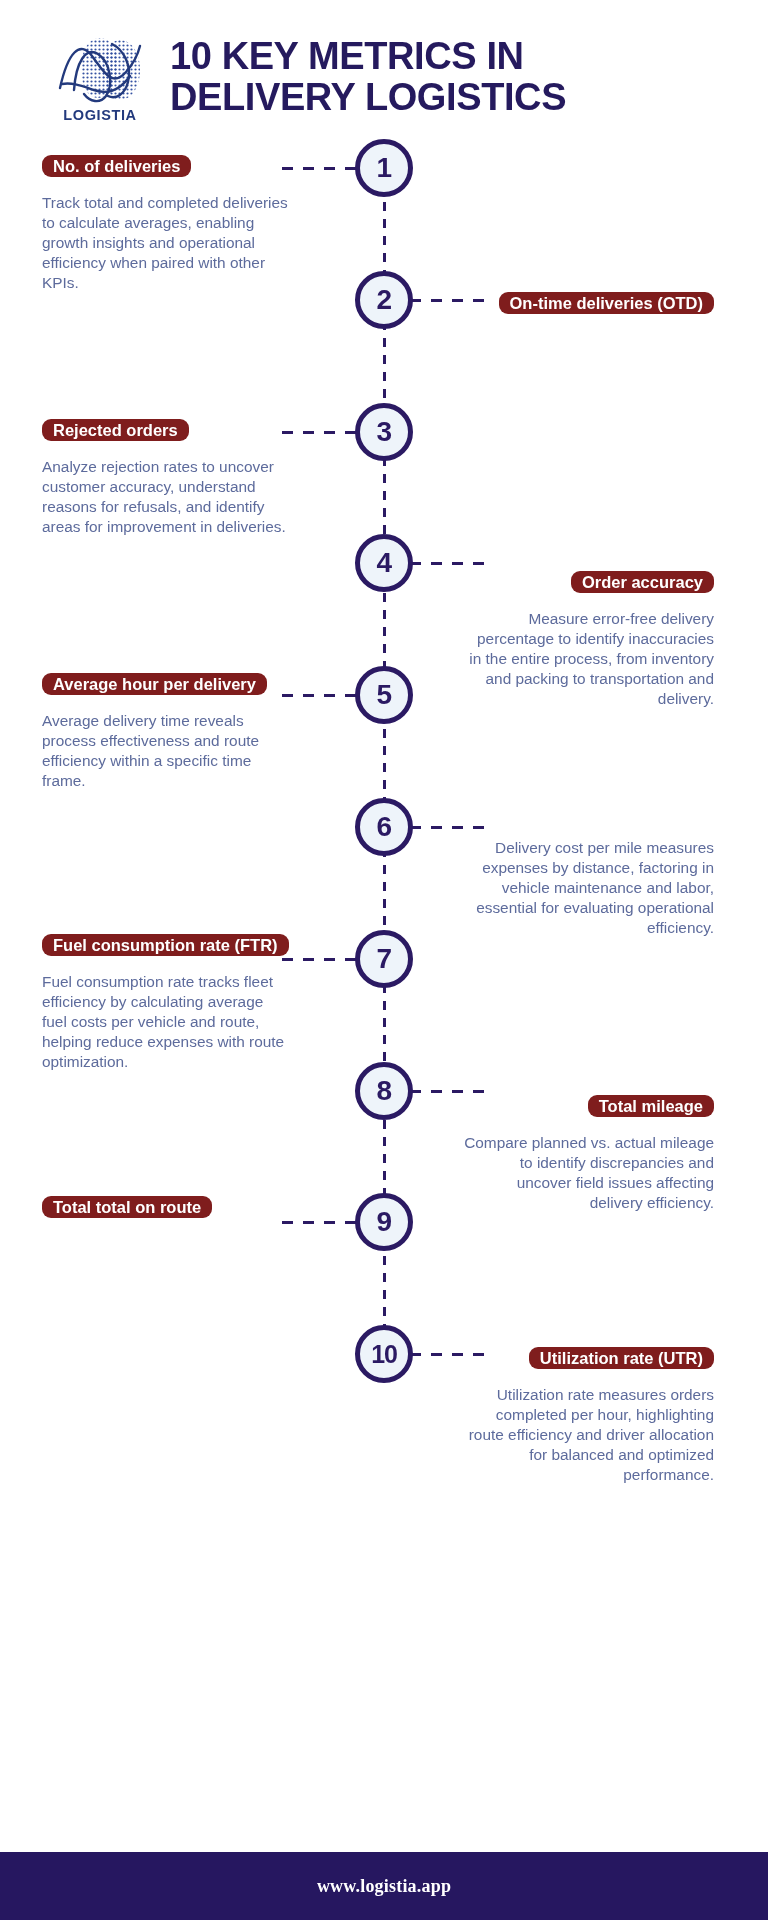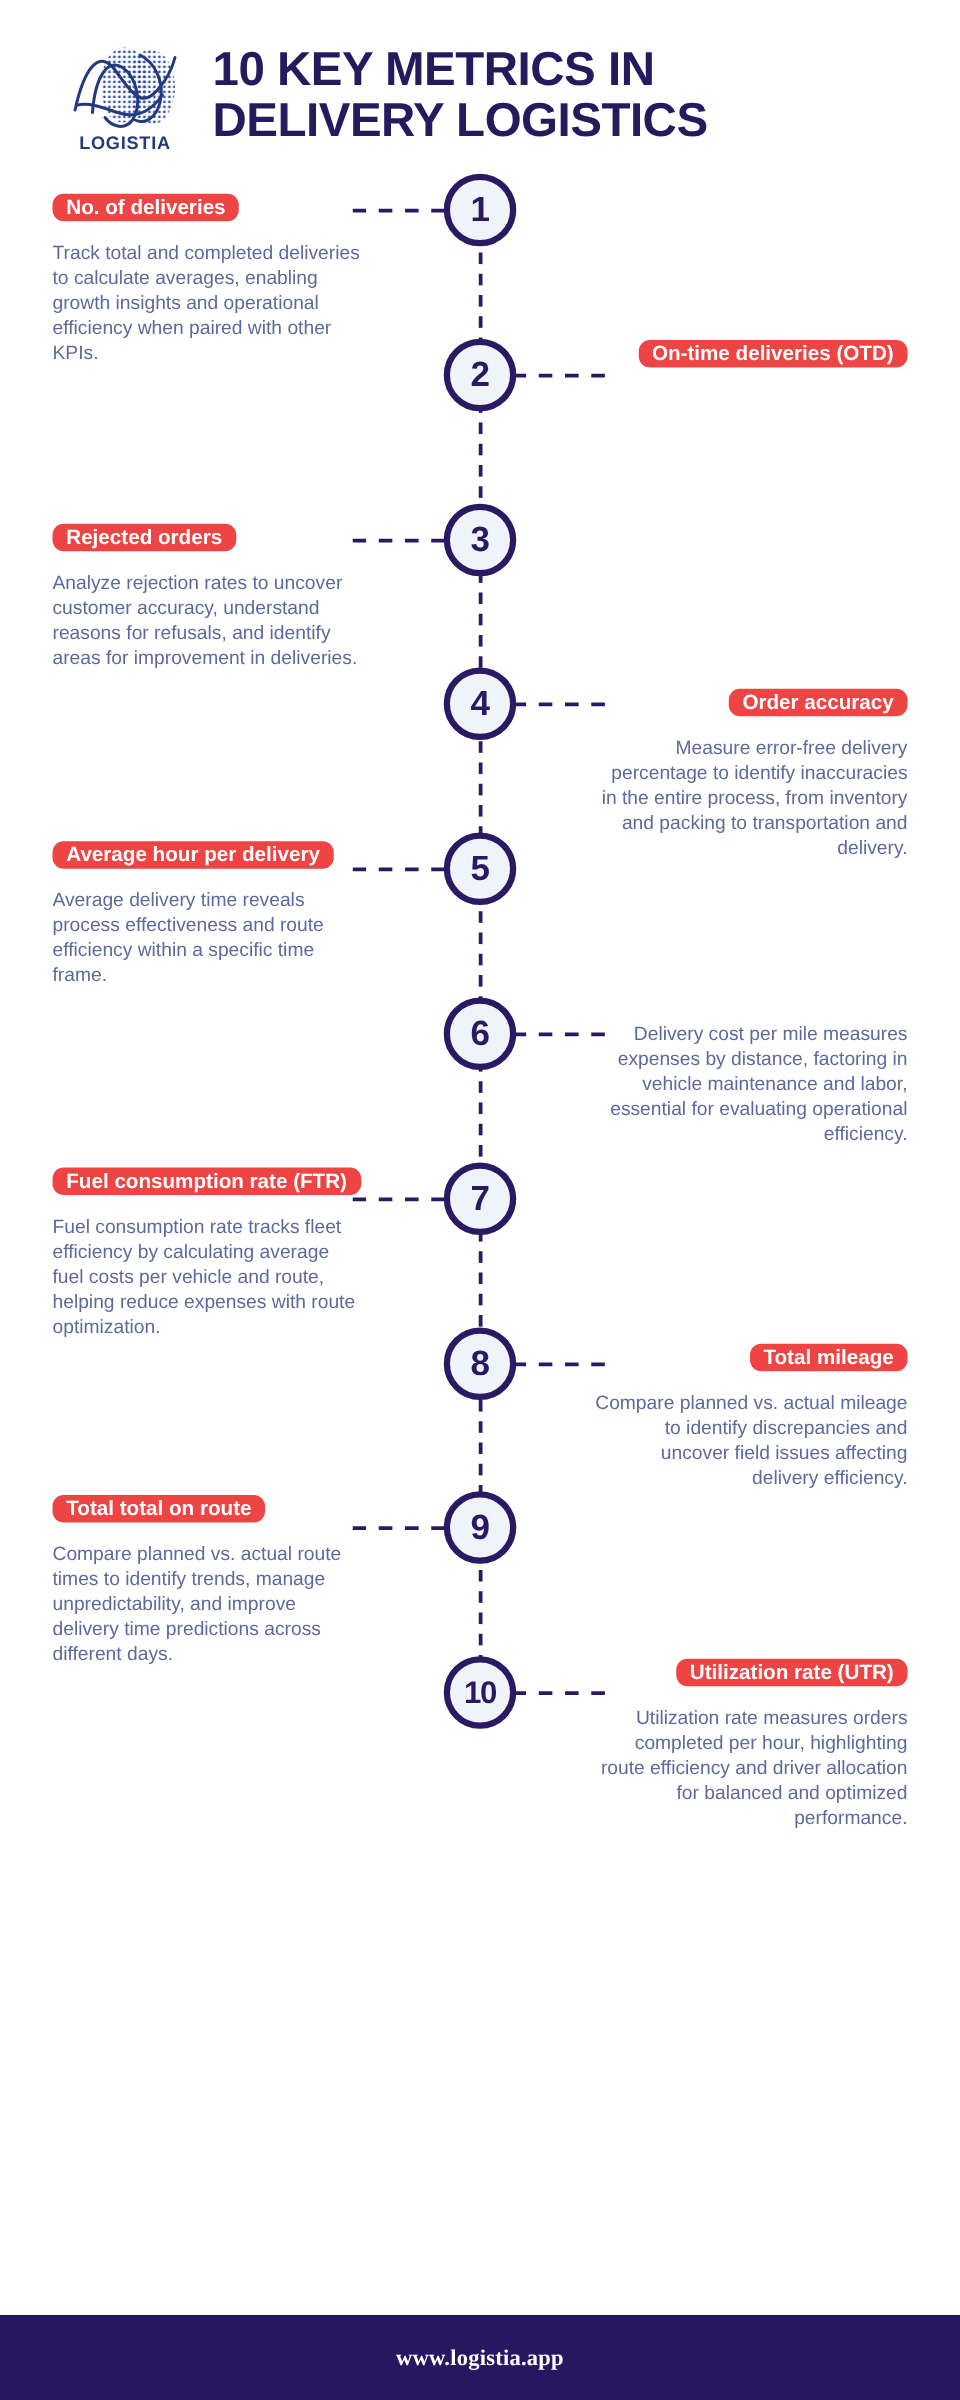--- a/index.html
+++ b/index.html
@@ -94,26 +94,26 @@
     height: 3px;
     z-index: 2;
     background-image: linear-gradient(to right, #2b1a63 0 11px, rgba(0,0,0,0) 11px 21px);
     background-size: 21px 3px;
     background-repeat: repeat-x;
   }
 
   
   .item { position: absolute; }
   .item.left  { left: 42px;  width: 248px; text-align: left;  }
-  .item.right { right: 42px; width: 250px; text-align: right; }
+  .item.right { right: 54px; width: 250px; text-align: right; margin-top: 20px; }
 
   .badge-wrap { line-height: 0; }
   .badge {
     display: inline;
-    background: #ef4444;
+    background: #7f1d1d;
     color: #ffffff;
     font-size: 16.5px;
     font-weight: 800;
     line-height: 1.62;
     padding: 2px 11px;
     border-radius: 9px;
     -webkit-box-decoration-break: clone;
     box-decoration-break: clone;
     font-family: "Liberation Sans", sans-serif;
   }
@@ -235,21 +235,20 @@
     <div class="item right" style="top: 1073px;">
       <div class="badge-wrap"><span class="badge">Total mileage</span></div>
       <div class="desc">Compare planned vs. actual mileage to identify discrepancies and uncover field issues affecting delivery efficiency.</div>
     </div>
     <div class="connector" style="top: 1221px; left: 282px; width: 76px;"></div>
     <div class="node" style="top: 1193px;">
       <span>9</span>
     </div>
     <div class="item left" style="top: 1194px;">
       <div class="badge-wrap"><span class="badge">Total total on route</span></div>
-      <div class="desc">Compare planned vs. actual route times to identify trends, manage unpredictability, and improve delivery time predictions across different days.</div>
     </div>
     <div class="connector" style="top: 1353px; left: 410px; width: 76px;"></div>
     <div class="node wide" style="top: 1325px;">
       <span>10</span>
     </div>
     <div class="item right" style="top: 1325px;">
       <div class="badge-wrap"><span class="badge">Utilization rate (UTR)</span></div>
       <div class="desc">Utilization rate measures orders completed per hour, highlighting route efficiency and driver allocation for balanced and optimized performance.</div>
     </div>
   </div>

